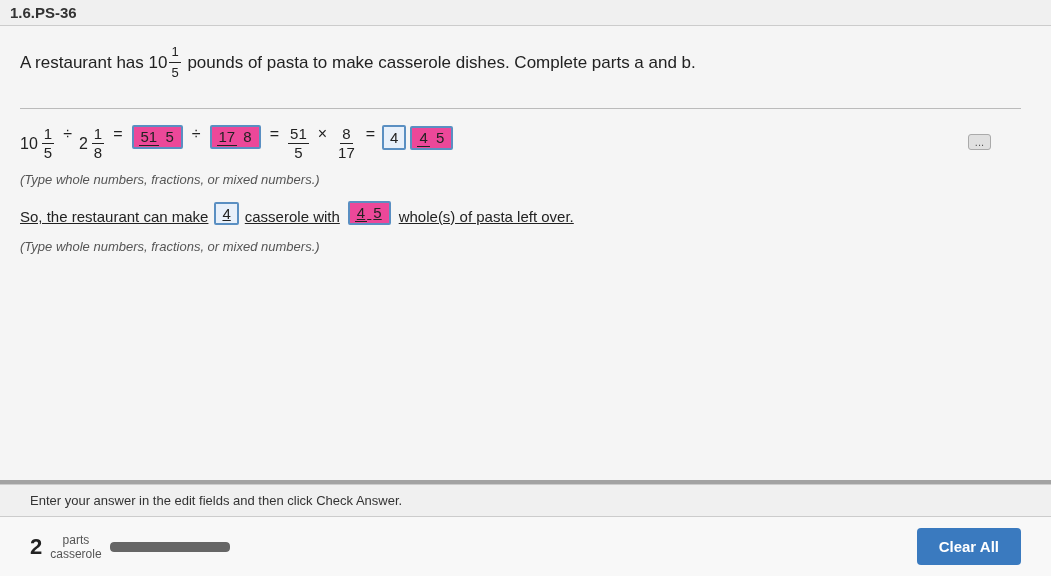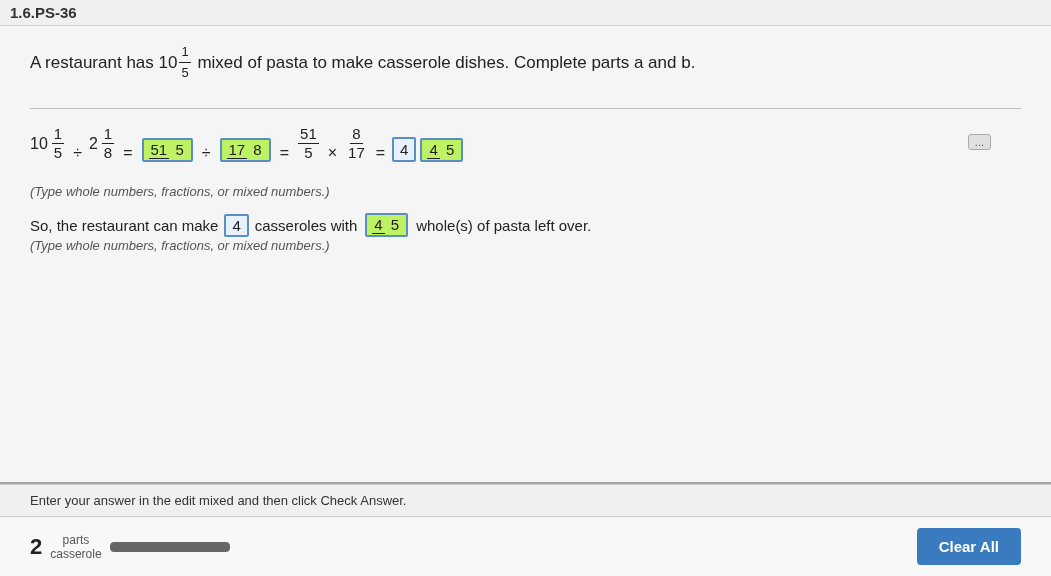--- a/index.html
+++ b/index.html
@@ -18,45 +18,45 @@
       padding: 4px 10px;
       font-size: 15px;
       font-weight: bold;
       color: #333;
     }
     .main-content {
       background: #f5f5f5;
       flex: 1;
       display: flex;
       flex-direction: column;
-      padding: 18px 30px 0 30px;
-      border-bottom: 2px solid #a3a3a3;
+      padding: 18px 30px 0 20px;
+      border-bottom: 4px solid #a3a3a3;
     }
     .problem-statement {
       font-size: 17px;
       color: #222;
       margin-bottom: 18px;
       line-height: 1.5;
     }
     .divider-line {
       border: none;
       border-top: 1px solid #bbb;
       margin: 6px 0 16px 0;
     }
     .answer-label {
       font-size: 15px;
       color: #222;
       margin-bottom: 12px;
     }
     .equation-row {
       display: flex;
-      align-items: flex-end;
+      align-items: flex-start;
       font-size: 16px;
       color: #222;
-      margin-bottom: 18px;
+      margin-bottom: 6px;
       flex-wrap: wrap;
       gap: 4px;
     }
     .fraction {
       display: inline-flex;
       flex-direction: column;
       align-items: center;
       vertical-align: middle;
       margin: 0 2px;
       font-size: 15px;
@@ -65,44 +65,45 @@
       border-bottom: 1px solid #222;
       padding: 0 2px;
       line-height: 1.2;
     }
     .fraction .denominator {
       padding: 0 2px;
       line-height: 1.2;
     }
     .boxed {
       border: 2px solid #5a8fc2;
-      background: #bef264;
+      background: #ec4899;
       padding: 1px 5px;
       border-radius: 2px;
       display: inline-block;
     }
     .mixed-number {
       display: inline-flex;
       align-items: center;
       gap: 2px;
     }
     .hint-text {
       font-size: 13px;
       color: #555;
       margin: 4px 0 14px 0;
       font-style: italic;
     }
     .so-statement {
       font-size: 15px;
       color: #222;
-      margin-bottom: 1px;
-      display: flex;
-      align-items: center;
+      margin-bottom: 14px;
+      display: flex;
+      align-items: flex-end;
       gap: 6px;
       flex-wrap: wrap;
+      text-decoration: underline;
     }
     .small-boxed {
       border: 2px solid #5a8fc2;
       background: #e8f0fa;
       padding: 1px 6px;
       border-radius: 2px;
       display: inline-block;
       font-size: 15px;
     }
     .hint-text2 {
@@ -197,21 +198,21 @@
   <span>1.6.PS-36</span>
 </div>
 
 <div class="main-content">
 
   <div class="top-problem-area">
     <div class="problem-statement">
       <span>A restaurant has 10</span><span style="display:inline-flex;flex-direction:column;align-items:center;vertical-align:middle;font-size:13px;margin:0 2px;position:relative;top:-2px;">
           <span style="border-bottom:1px solid #222;padding:0 2px;">1</span>
           <span style="padding:0 2px;">5</span>
-        </span><span> mixed of pasta to make casserole dishes. Complete parts a and b.</span>
+        </span><span> pounds of pasta to make casserole dishes. Complete parts a and b.</span>
     </div>
     <button class="ellipsis-btn">...</button>
   </div>
 
   <hr class="divider-line">
 
 
   <div class="equation-row">
 
     <span class="mixed-number">
@@ -263,33 +264,33 @@
         <span class="denominator">5</span>
       </span>
     </span>
   </div>
 
   <div class="hint-text">(Type whole numbers, fractions, or mixed numbers.)</div>
 
   <div class="so-statement">
     <span>So, the restaurant can make</span>
     <span class="small-boxed">4</span>
-    <span>casseroles with</span>
+    <span>casserole with</span>
     <span class="fraction boxed" style="font-size:15px;">
       <span class="numerator">4</span>
       <span class="denominator">5</span>
     </span>
     <span>whole(s) of pasta left over.</span>
   </div>
 
   <div class="hint-text2">(Type whole numbers, fractions, or mixed numbers.)</div>
 </div>
 
 <div class="bottom-bar">
-  <span>Enter your answer in the edit mixed and then click Check Answer.</span>
+  <span>Enter your answer in the edit fields and then click Check Answer.</span>
 </div>
 
 <div class="footer-row">
   <div class="parts-remaining">
     <span class="parts-number">2</span>
     <div class="parts-label">
       <span>parts</span>
       <span>casserole</span>
     </div>
     <div class="progress-bar-container">

